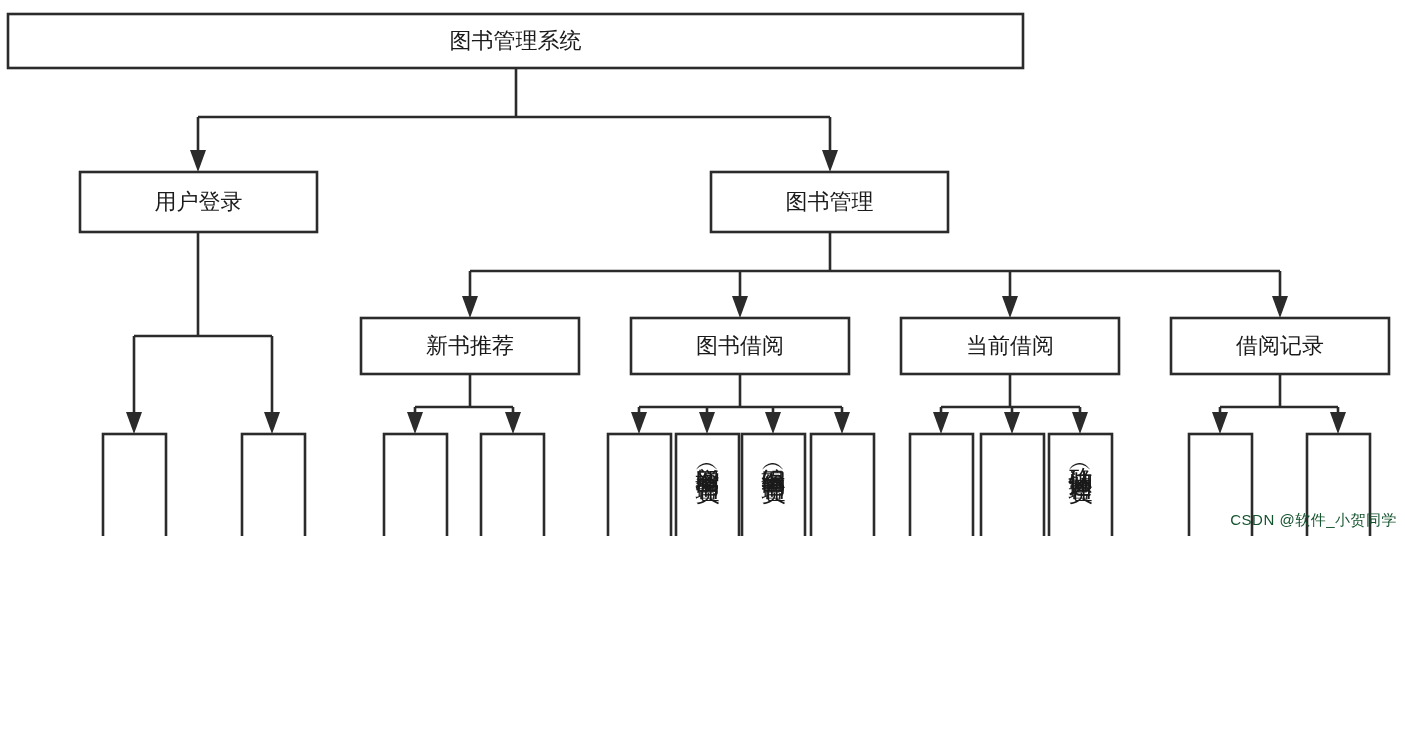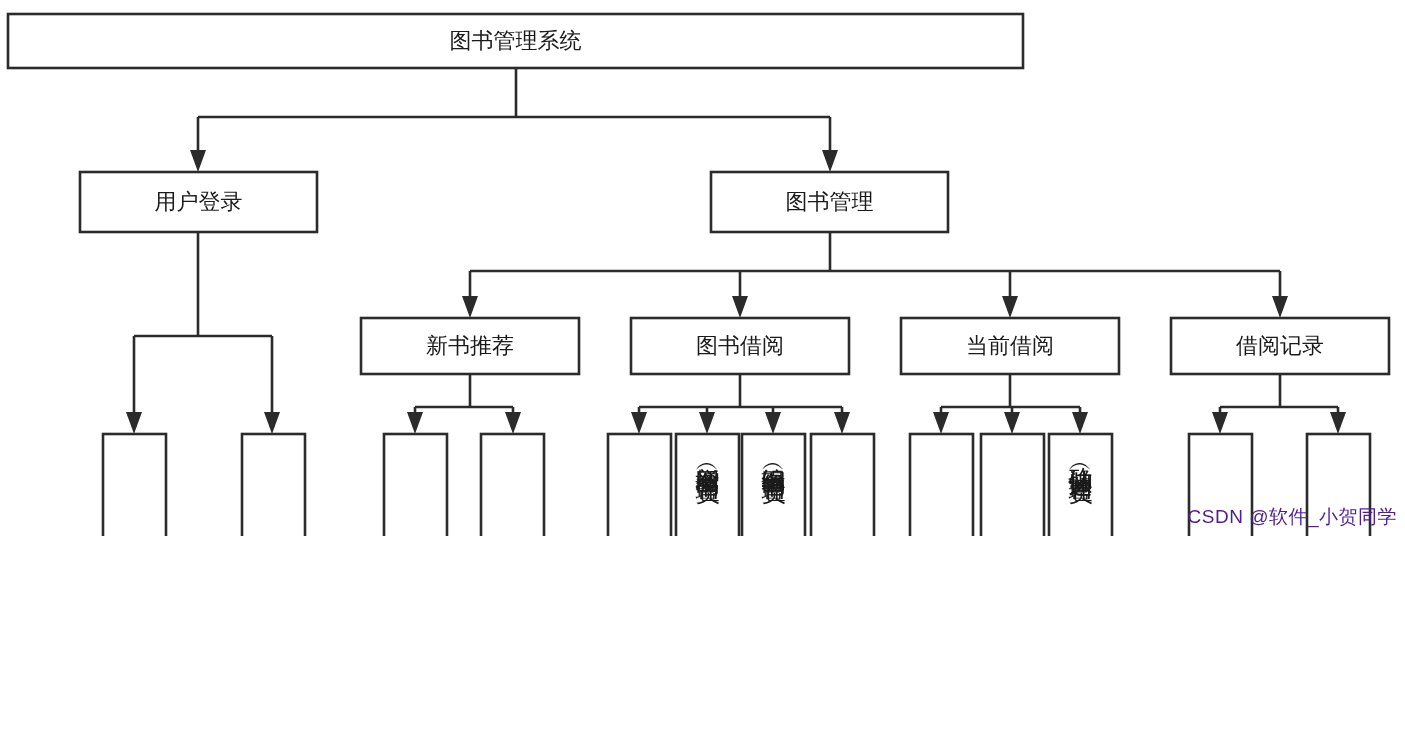--- a/index.html
+++ b/index.html
@@ -72,22 +72,22 @@
     justify-content: flex-end;
   }
   .leaf-label.align-top {
     justify-content: flex-start;
   }
   .watermark {
     position: absolute;
     right: 8px;
     bottom: 6px;
     font-family: "Liberation Sans", "DejaVu Sans", sans-serif;
-    font-size: 19px;
-    color: #4c1d95;
+    font-size: 15px;
+    color: #14532d;
     letter-spacing: 0.5px;
     white-space: nowrap;
     padding-left: 28px;
   }
 </style>
 </head>
 <body>
 
 <div id="diagram-root">
 

